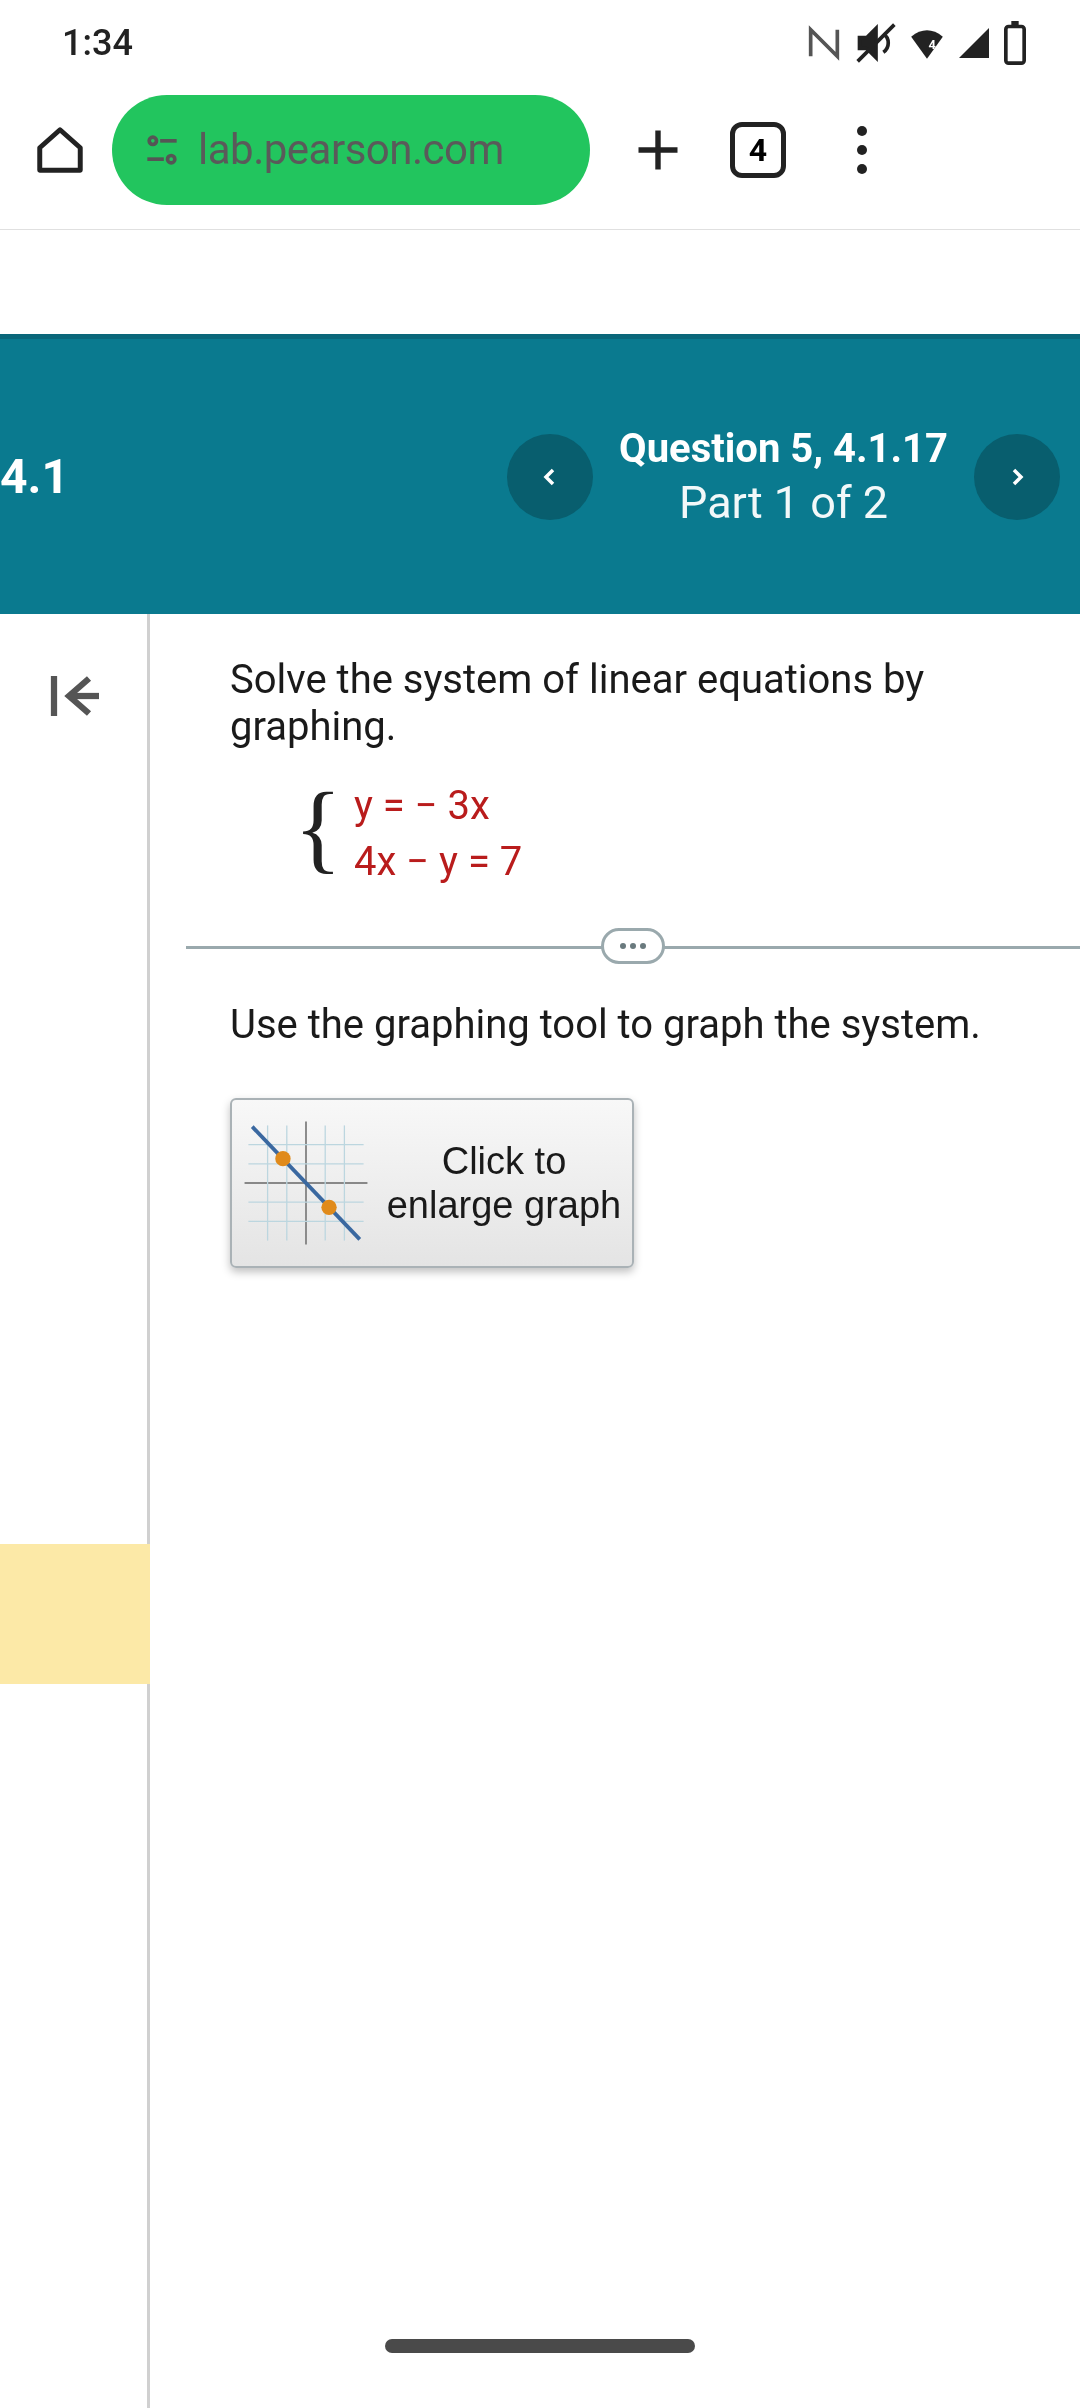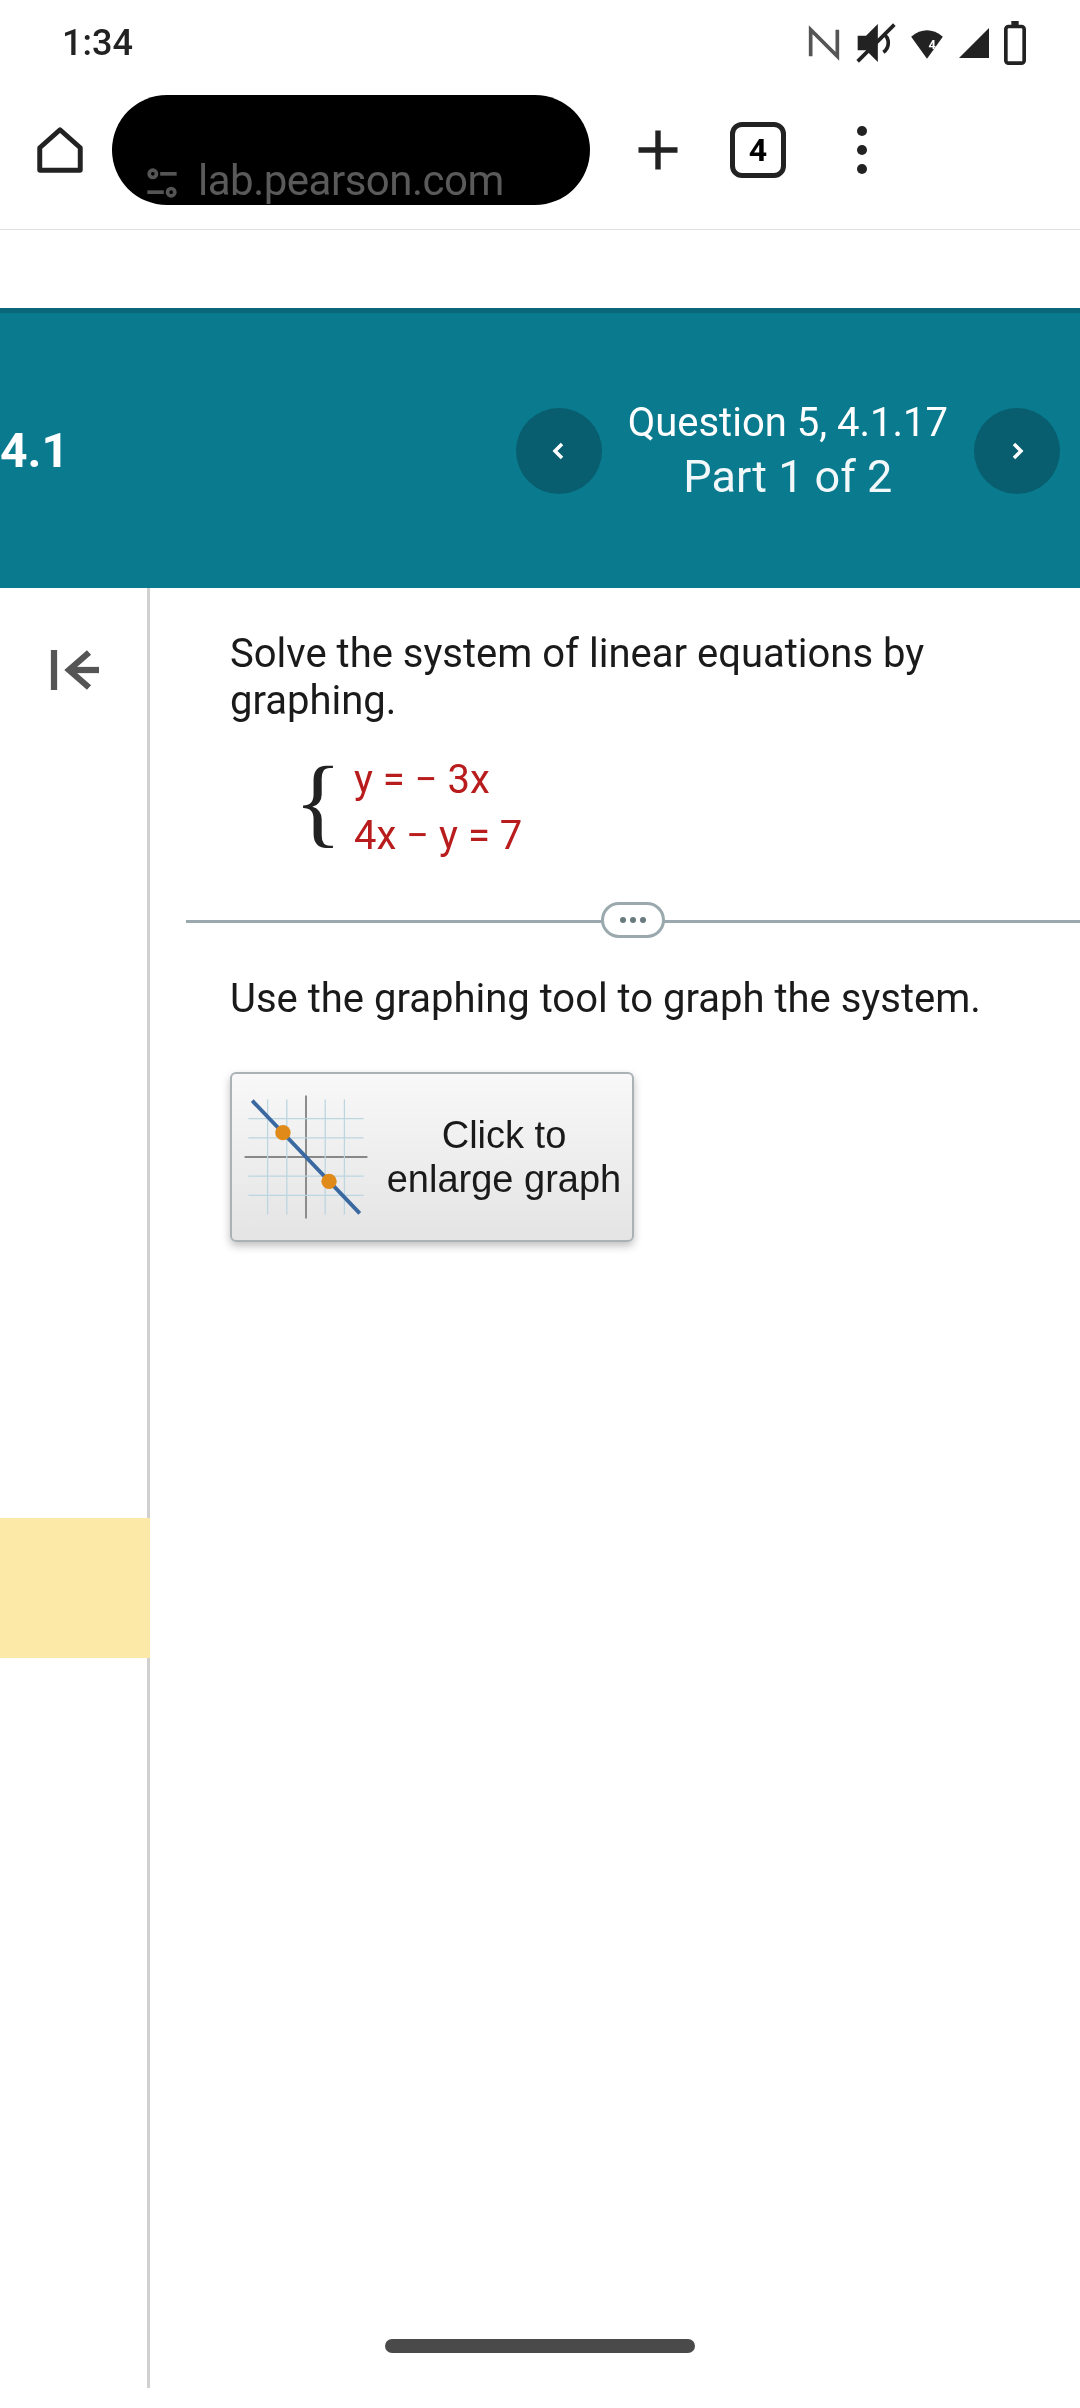--- a/index.html
+++ b/index.html
@@ -32,23 +32,23 @@
     padding: 0 30px;
     gap: 22px;
     border-bottom: 1px solid #e0e0e0;
   }
   .icon-btn { display: flex; align-items: center; justify-content: center; }
   .home-btn { width: 60px; height: 60px; }
   .omnibox {
     flex: 0 0 auto;
     height: 110px;
     border-radius: 58px;
-    background: #000000;
-    display: flex;
-    align-items: flex-end;
+    background: #22c55e;
+    display: flex;
+    align-items: center;
     padding: 0 28px 0 28px;
     gap: 14px;
     font-size: 42px;
     color: #5a5a5a;
     width: 478px;
   }
   .omnibox .site-icon { width: 44px; height: 44px; }
   .omnibox .url { white-space: nowrap; overflow: hidden; letter-spacing: -0.5px; }
   .plus-btn { width: 60px; height: 60px; margin-left: 16px; }
   .tabs-count {
@@ -74,32 +74,33 @@
   
   .teal-header {
     background: #0a7a8f;
     border-top: 5px solid #0a677a;
     height: 280px;
     display: flex;
     align-items: center;
     justify-content: flex-start;
     padding: 0 20px 0 0;
     color: #fff;
+    margin-top: 26px;
   }
   .section-number { font-size: 48px; font-weight: 700; margin-left: 0; }
   .nav-circle {
     width: 86px; height: 86px;
     border-radius: 50%;
     background: #085e6e;
     display: flex; align-items: center; justify-content: center;
     color: #cfe9ee;
   }
   .nav-circle svg { width: 24px; height: 24px; }
   .question-block { text-align: center; flex: 1; }
-  .question-title { font-size: 40px; font-weight: 400; }
+  .question-title { font-size: 40px; font-weight: 700; }
   .question-part { font-size: 45px; margin-top: 4px; opacity: 0.95; }
   .header-left-group { display:flex; align-items:center; gap:34px; flex:1; }
   .header-center { display:flex; align-items:center; gap:26px; }
   
   .content-row { display: flex; gap: 36px; }
   .left-gutter {
     width: 150px;
     border-right: 3px solid #d0d0d0;
     display: flex;
     flex-direction: column;

